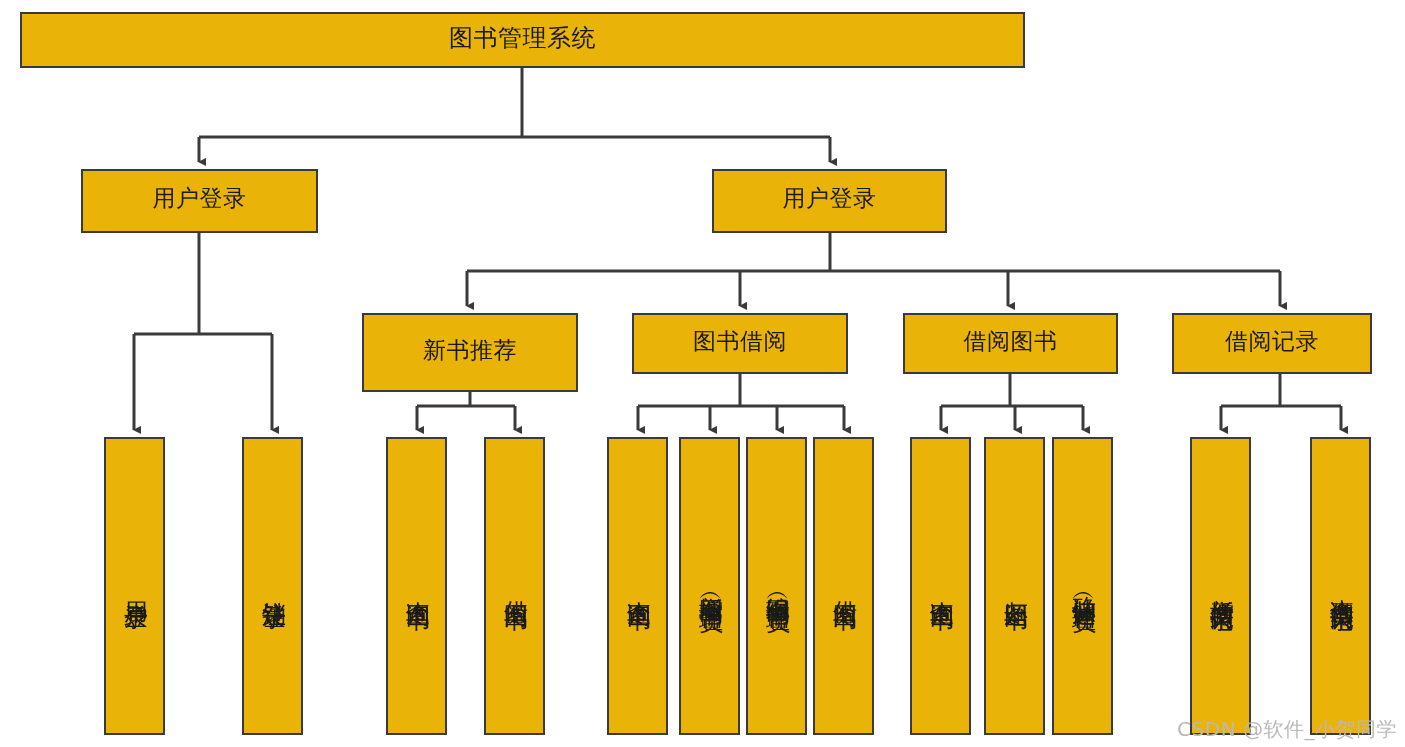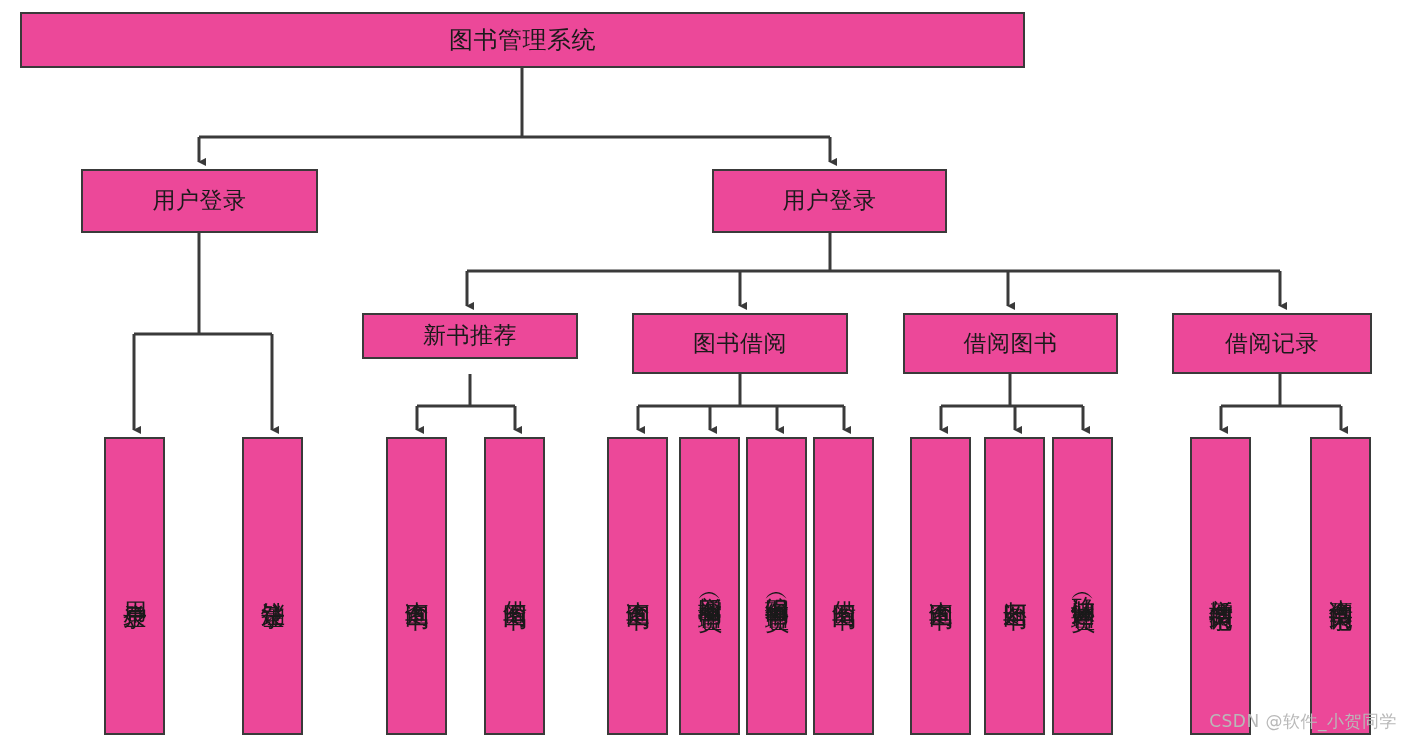--- a/index.html
+++ b/index.html
@@ -21,25 +21,26 @@
     position: absolute;
     left: 0;
     top: 0;
     width: 1405px;
     height: 747px;
   }
   .node {
     position: absolute;
     box-sizing: border-box;
     border: 2.5px solid #3a3a3a;
-    background: #ec4899;
+    background: #eab308;
     display: flex;
     align-items: center;
     justify-content: center;
     color: #1a1a1a;
+    font-family: Liberation Mono, monospace;
   }
   .node-label {
     display: block;
     text-align: center;
     letter-spacing: 0.5px;
   }
   .node.horizontal .node-label {
     font-size: 23px;
     line-height: 1.2;
     white-space: nowrap;
@@ -55,22 +56,22 @@
     writing-mode: vertical-rl;
     text-orientation: upright;
     font-size: 24px;
     line-height: 1.05;
     letter-spacing: 2px;
     max-height: 268px;
   }
   #watermark {
     position: absolute;
     right: 8px;
-    bottom: 14px;
-    font-size: 17px;
+    bottom: 4px;
+    font-size: 20px;
     color: #b9b9b9;
     white-space: nowrap;
     letter-spacing: 0.5px;
   }
 </style>
 </head>
 <body>
 
 <div id="canvas">
 
@@ -128,21 +129,21 @@
     <span class="node-label">图书管理系统</span>
   </div>
 
   <div class="node horizontal" style="left:81px;top:169px;width:237px;height:64px;">
     <span class="node-label">用户登录</span>
   </div>
   <div class="node horizontal" style="left:712px;top:169px;width:235px;height:64px;">
     <span class="node-label">用户登录</span>
   </div>
 
-  <div class="node horizontal" style="left:362px;top:313px;width:216px;height:46px;">
+  <div class="node horizontal" style="left:362px;top:313px;width:216px;height:79px;">
     <span class="node-label">新书推荐</span>
   </div>
   <div class="node horizontal" style="left:632px;top:313px;width:216px;height:61px;">
     <span class="node-label">图书借阅</span>
   </div>
   <div class="node horizontal" style="left:903px;top:313px;width:215px;height:61px;">
     <span class="node-label">借阅图书</span>
   </div>
   <div class="node horizontal" style="left:1172px;top:313px;width:200px;height:61px;">
     <span class="node-label">借阅记录</span>

